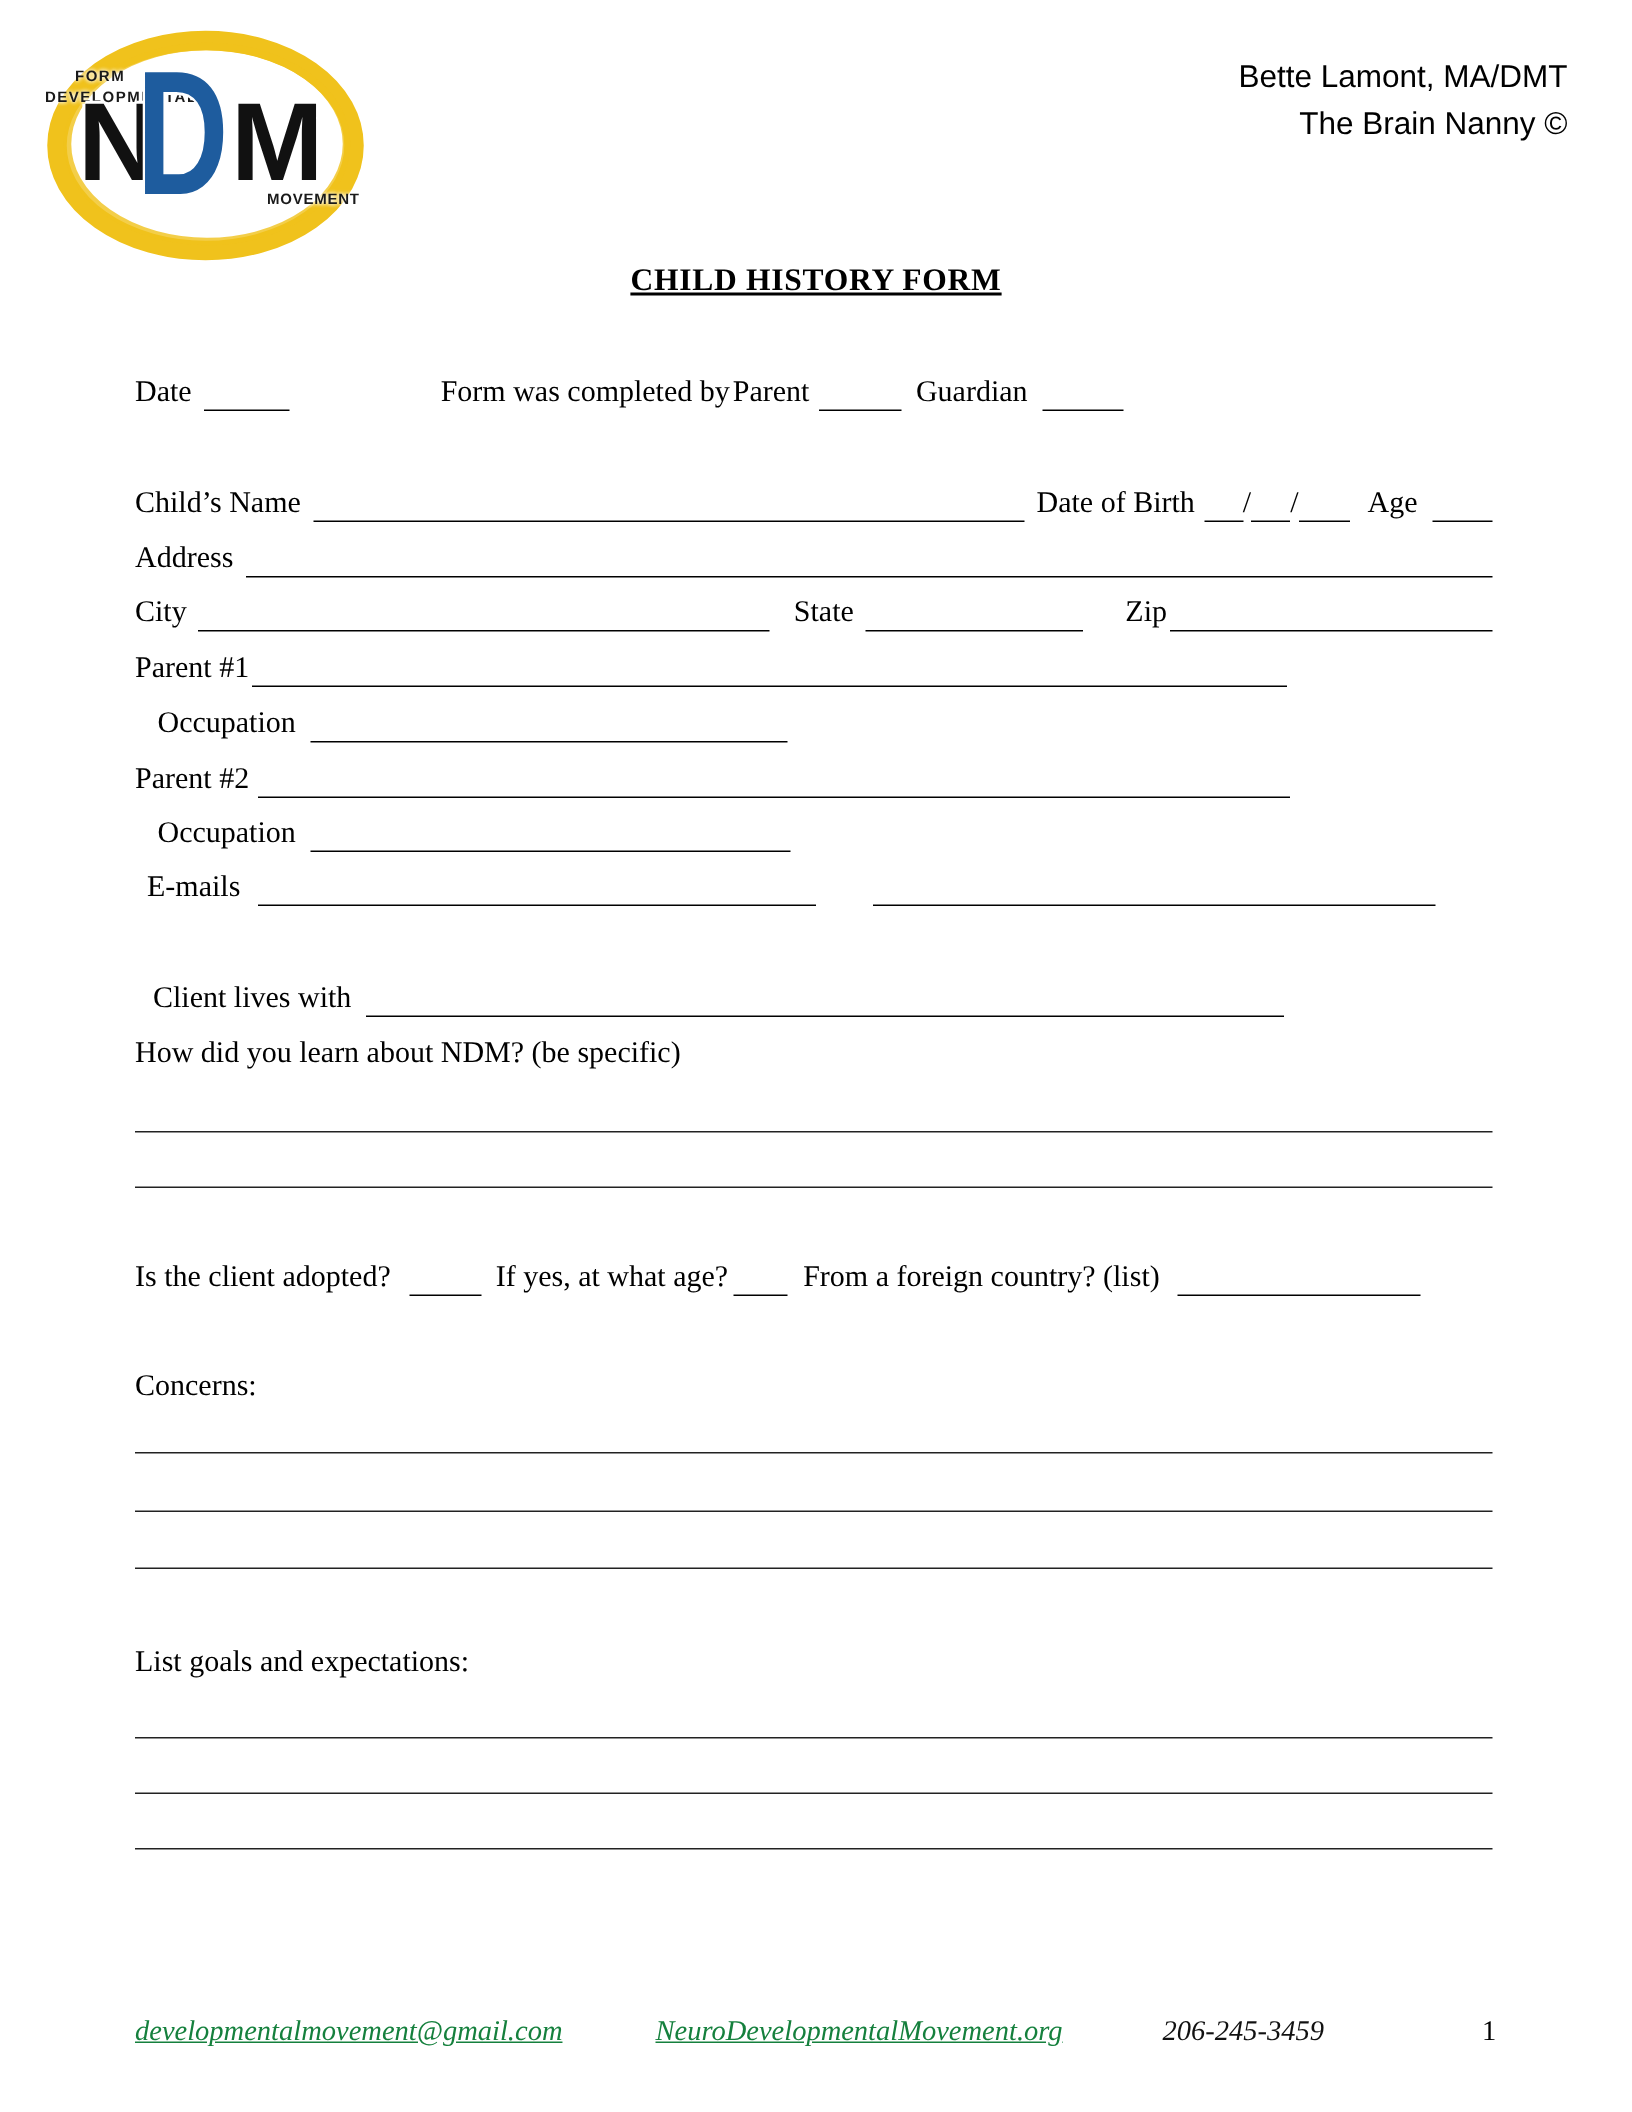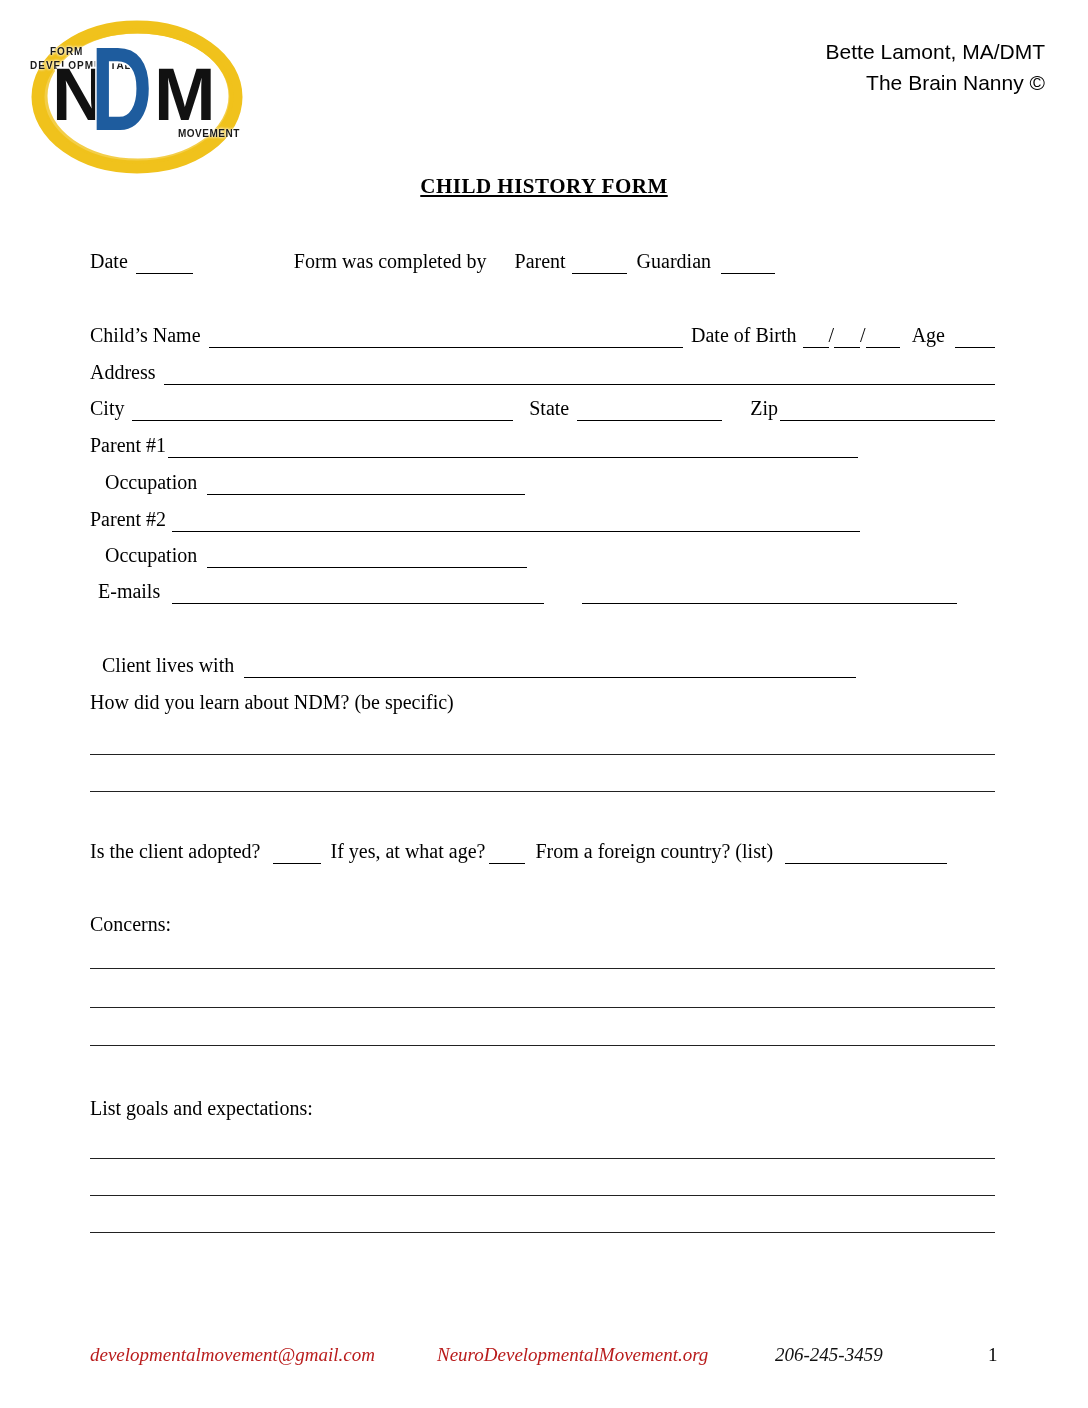--- a/index.html
+++ b/index.html
@@ -59,21 +59,21 @@
     position:absolute; left:90px; right:93px; height:0;
     border-bottom:1.5px solid #222;
   }
 
   
   .footer {
     position:absolute; left:90px; right:93px; top:1342px; height:26px;
     font-size:19px;
   }
   .footer .item { position:absolute; top:0; line-height:26px; }
-  .flink { font-style:italic; color:#b91c1c; }
+  .flink { font-style:italic; color:#15803d; text-decoration:underline; }
   .fphone { font-style:italic; color:#111; }
 </style>
 </head>
 <body>
 
 <div class="page">
 
   <div class="logo">
     <svg width="218" height="154" viewBox="0 0 218 154">
       <ellipse cx="109" cy="77" rx="99" ry="70" fill="none" stroke="#F0C21C" stroke-width="13"></ellipse>
@@ -91,21 +91,21 @@
     <div>Bette Lamont, MA/DMT</div>
     <div>The Brain Nanny ©</div>
   </div>
 
   <div class="title">CHILD HISTORY FORM</div>
 
   <div class="row" style="top:248px">
     <span class="lbl">Date</span>
     <span class="bl" style="width:57px;margin-left:8px"></span>
     <span class="lbl" style="margin-left:101px">Form was completed by</span>
-    <span class="lbl" style="margin-left:28px">Parent</span>
+    <span class="lbl" style="margin-left:2px">Parent</span>
     <span class="bl" style="width:55px;margin-left:6px"></span>
     <span class="lbl" style="margin-left:10px">Guardian</span>
     <span class="bl" style="width:54px;margin-left:10px"></span>
   </div>
 
   <div class="row" style="top:322px">
     <span class="lbl">Child’s Name</span>
     <span class="blf" style="margin-left:8px"></span>
     <span class="lbl" style="margin-left:8px">Date of Birth</span>
     <span class="bl" style="width:26px;margin-left:6px"></span>

